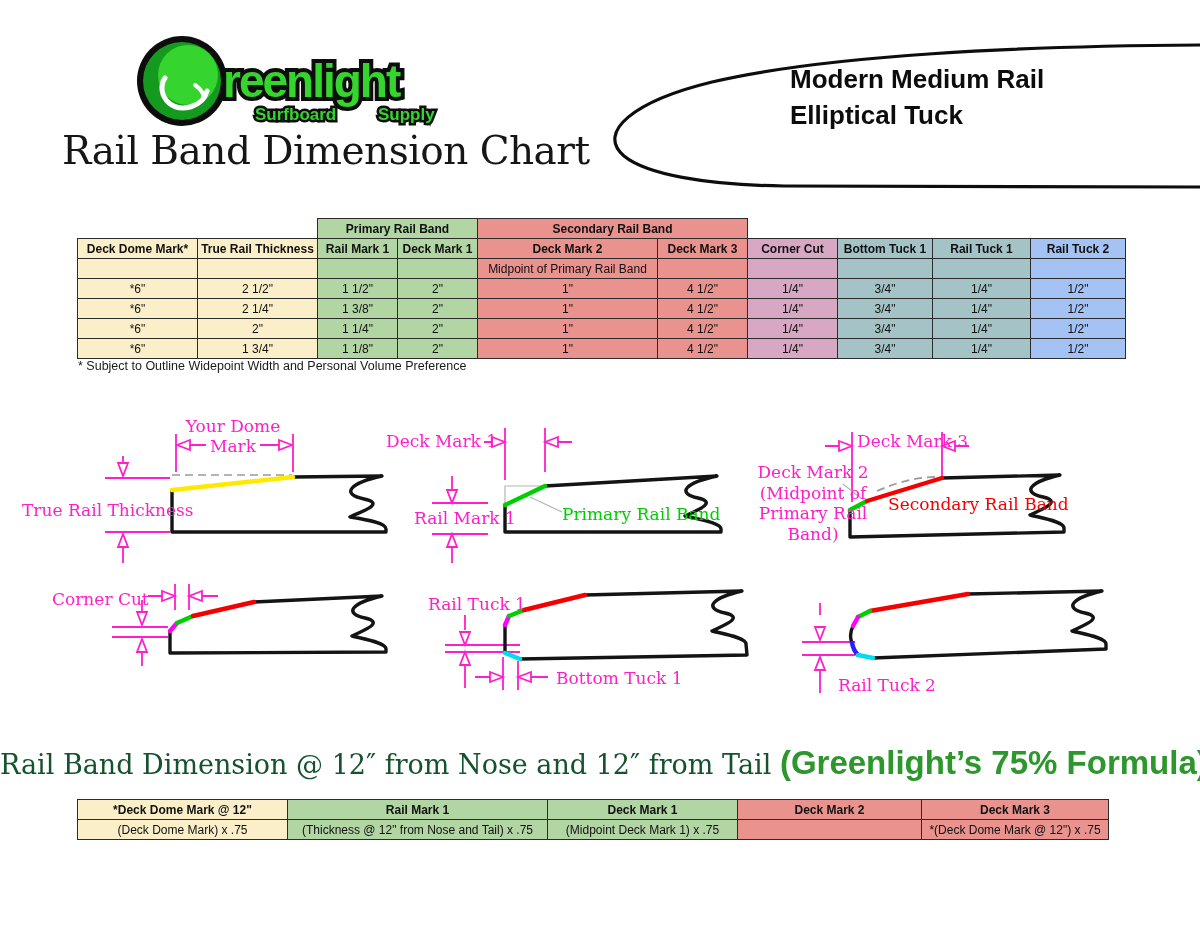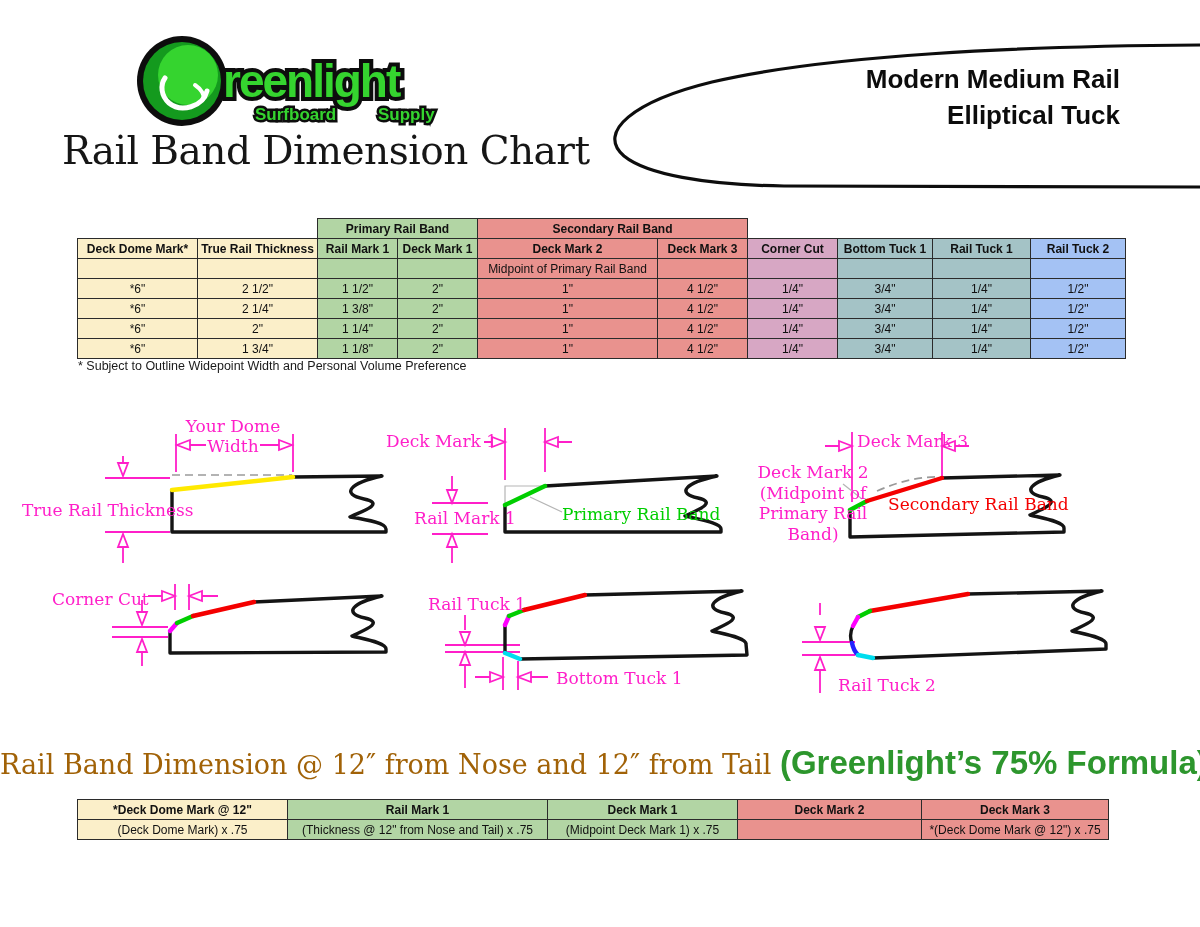--- a/index.html
+++ b/index.html
@@ -5,41 +5,41 @@
   html,body{margin:0;padding:0;}
   body{width:1200px;height:927px;position:relative;overflow:hidden;background:#fff;
        font-family:"Liberation Sans",sans-serif;color:#111;}
   .abs{position:absolute;}
 
   
   #page-title{left:62px;top:128px;font-family:"DejaVu Serif",serif;font-size:39px;
               letter-spacing:-.5px;color:#161616;white-space:nowrap;}
   #spec-callout{left:592px;top:40px;width:608px;height:150px;}
   #spec-callout svg{position:absolute;left:0;top:0;overflow:visible;}
-  #spec-lines{position:absolute;left:198px;top:22px;width:330px;text-align:right;
+  #spec-lines{position:absolute;left:198px;top:22px;width:330px;text-align:left;
               font-weight:bold;font-size:26px;line-height:1.37;color:#0c0c0c;}
 
   
   table{border-collapse:collapse;table-layout:fixed;font-size:12px;}
   td,th{border:1.5px solid #2b2b2b;text-align:center;padding:1px 2px;height:17px;
         overflow:hidden;white-space:nowrap;}
   th{font-weight:bold;}
   td.blank{border:none;background:#fff;}
   .c-cream{background:var(--cream);}
   .c-green{background:var(--green);}
   .c-salmon{background:var(--salmon);}
   .c-mauve{background:var(--mauve);}
   .c-teal{background:var(--teal);}
   .c-blue{background:var(--blue);}
   .bold{font-weight:bold;}
   #main-table{left:77px;top:218px;}
   #footnote{left:78px;top:359px;font-size:12.5px;color:#1a1a1a;}
   #formula-table{left:77px;top:799px;}
   #formula-heading{left:0;top:744px;width:1200px;text-align:center;white-space:nowrap;}
-  #formula-heading .serif{font-family:"DejaVu Serif",serif;font-size:27px;color:#a16207;}
+  #formula-heading .serif{font-family:"DejaVu Serif",serif;font-size:27px;color:#14532d;}
   #formula-heading .accent{font-weight:bold;font-size:33px;color:var(--accent-green);}
 
   
   .dg{position:absolute;}
   .dg svg{position:absolute;left:0;top:0;overflow:visible;display:block;}
   .lbl{position:absolute;font-family:"DejaVu Serif",serif;font-size:17px;line-height:1.18;
        color:var(--magenta);white-space:nowrap;}
   .lbl.center{text-align:center;white-space:normal;}
   .lbl.grn{color:var(--band-green);}
   .lbl.red{color:var(--band-red);}
@@ -199,21 +199,21 @@
     <polygon class="pkf" points="272,33 259,28 259,38"></polygon>
     <path class="pk" d="M103 44 V51 M85 66 H150 M85 120 H150 M103 135 V151"></path>
     <polygon class="pkf" points="103,64 98,51 108,51"></polygon>
     <polygon class="pkf" points="103,122 98,135 108,135"></polygon>
     <path class="dash" d="M152 63 H272"></path>
     <path class="blk" d="M273 65 L362 64 C 330 71, 320 82, 344 87 C 368 92, 337 101, 330 105 C 349 108, 366 111, 366 117 L 366 120 L 152 120 L 152 78"></path>
     <path class="band b-yellow" d="M152 78 L273 65"></path>
   </svg>
   <div class="lbl center" style="left:150px;top:4px;width:126px">
     <div>Your Dome</div>
-    <div>Width</div>
+    <div>Mark</div>
   </div>
   <div class="lbl" style="left:2px;top:88px">True Rail Thickness</div>
 </div>
 
 <div class="dg" style="left:380px;top:420px;width:365px;height:150px">
   <svg width="365" height="150" viewBox="0 0 365 150">
     <path class="pk" d="M104 22 H112 M178 22 H192 M125 8 V60 M165 8 V52"></path>
     <polygon class="pkf" points="125,22 112,17 112,27"></polygon>
     <polygon class="pkf" points="165,22 178,17 178,27"></polygon>
     <path class="pk" d="M72 56 V70 M52 83 H108 M52 114 H108 M72 127 V143"></path>

